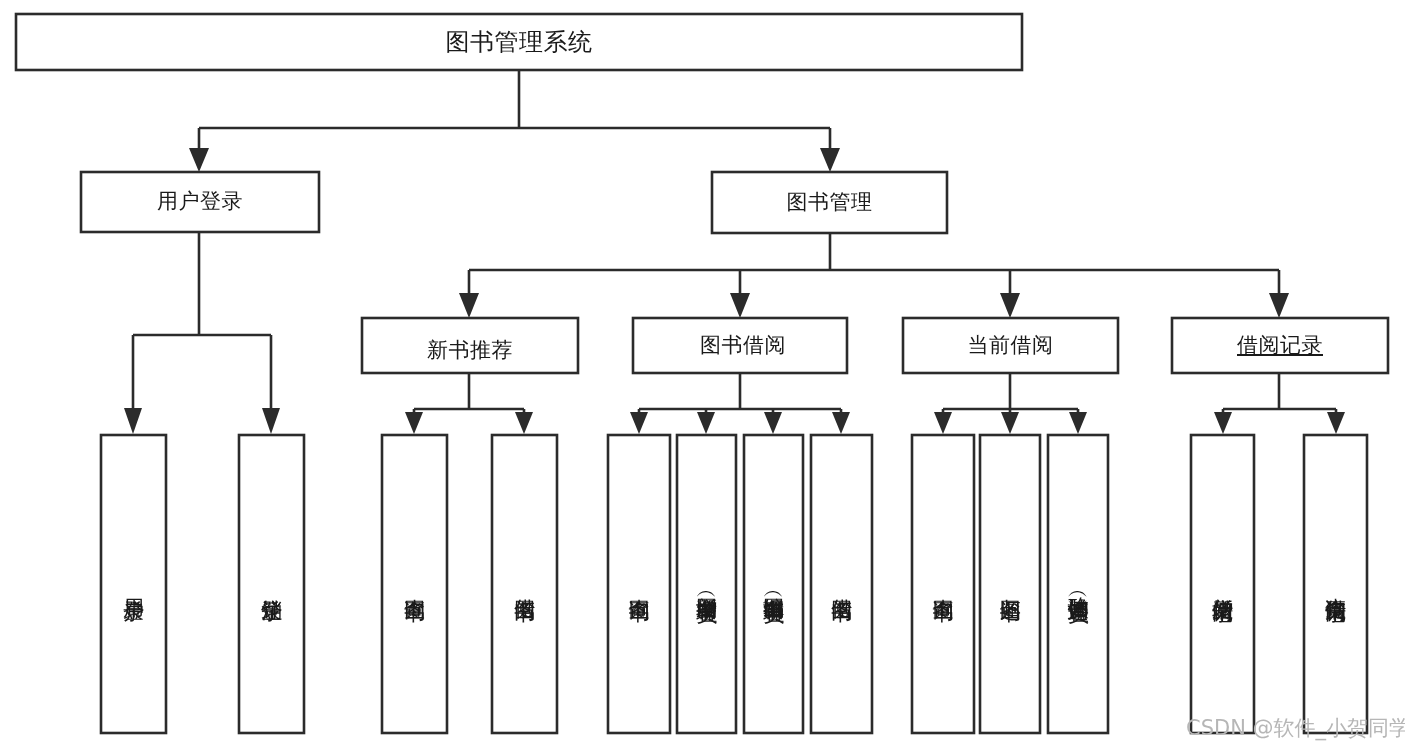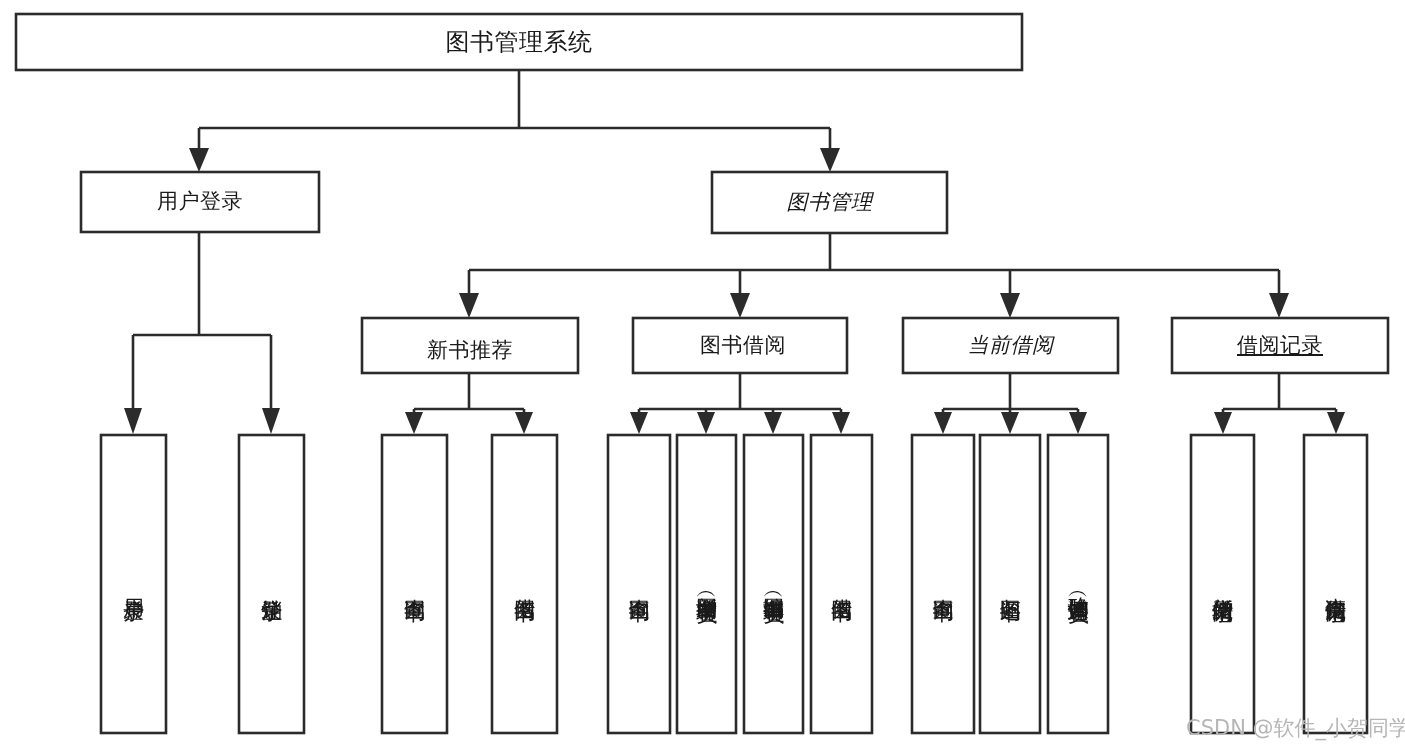--- a/index.html
+++ b/index.html
@@ -185,25 +185,25 @@
     <rect class="node-box" x="980" y="435" width="60" height="298"></rect>
     <rect class="node-box" x="1048" y="435" width="60" height="298"></rect>
 
     <rect class="node-box" x="1191" y="435" width="63" height="298"></rect>
     <rect class="node-box" x="1304" y="435" width="63" height="298"></rect>
   </svg>
 
   <div class="node-label-h node-label-root" style="left:16px; top:14px; width:1006px; height:56px;">图书管理系统</div>
 
   <div class="node-label-h" style="left:81px; top:172px; width:238px; height:60px;">用户登录</div>
-  <div class="node-label-h" style="left:712px; top:172px; width:235px; height:61px;font-style:italic;">图书管理</div>
+  <div class="node-label-h" style="left:712px; top:172px; width:235px; height:61px;">图书管理</div>
 
   <div class="node-label-h" style="left:362px; top:318px; width:216px; height:65px;">新书推荐</div>
   <div class="node-label-h" style="left:633px; top:318px; width:220px; height:55px;">图书借阅</div>
-  <div class="node-label-h" style="left:903px; top:318px; width:215px; height:55px;font-style:italic;">当前借阅</div>
+  <div class="node-label-h" style="left:903px; top:318px; width:215px; height:55px;">当前借阅</div>
   <div class="node-label-h" style="left:1172px; top:318px; width:216px; height:55px;text-decoration:underline;">借阅记录</div>
 
   <div class="node-label-v" style="left:101px; top:435px; width:65px; height:298px;">用户登录</div>
   <div class="node-label-v" style="left:239px; top:435px; width:65px; height:298px;">注销登录</div>
 
   <div class="node-label-v" style="left:382px; top:435px; width:65px; height:298px;">查询图书</div>
   <div class="node-label-v" style="left:492px; top:435px; width:65px; height:298px;">借阅图书</div>
 
   <div class="node-label-v" style="left:608px; top:435px; width:62px; height:298px;">查询图书</div>
   <div class="node-label-v" style="left:677px; top:435px; width:59px; height:298px;">新增图书（管理员）</div>

